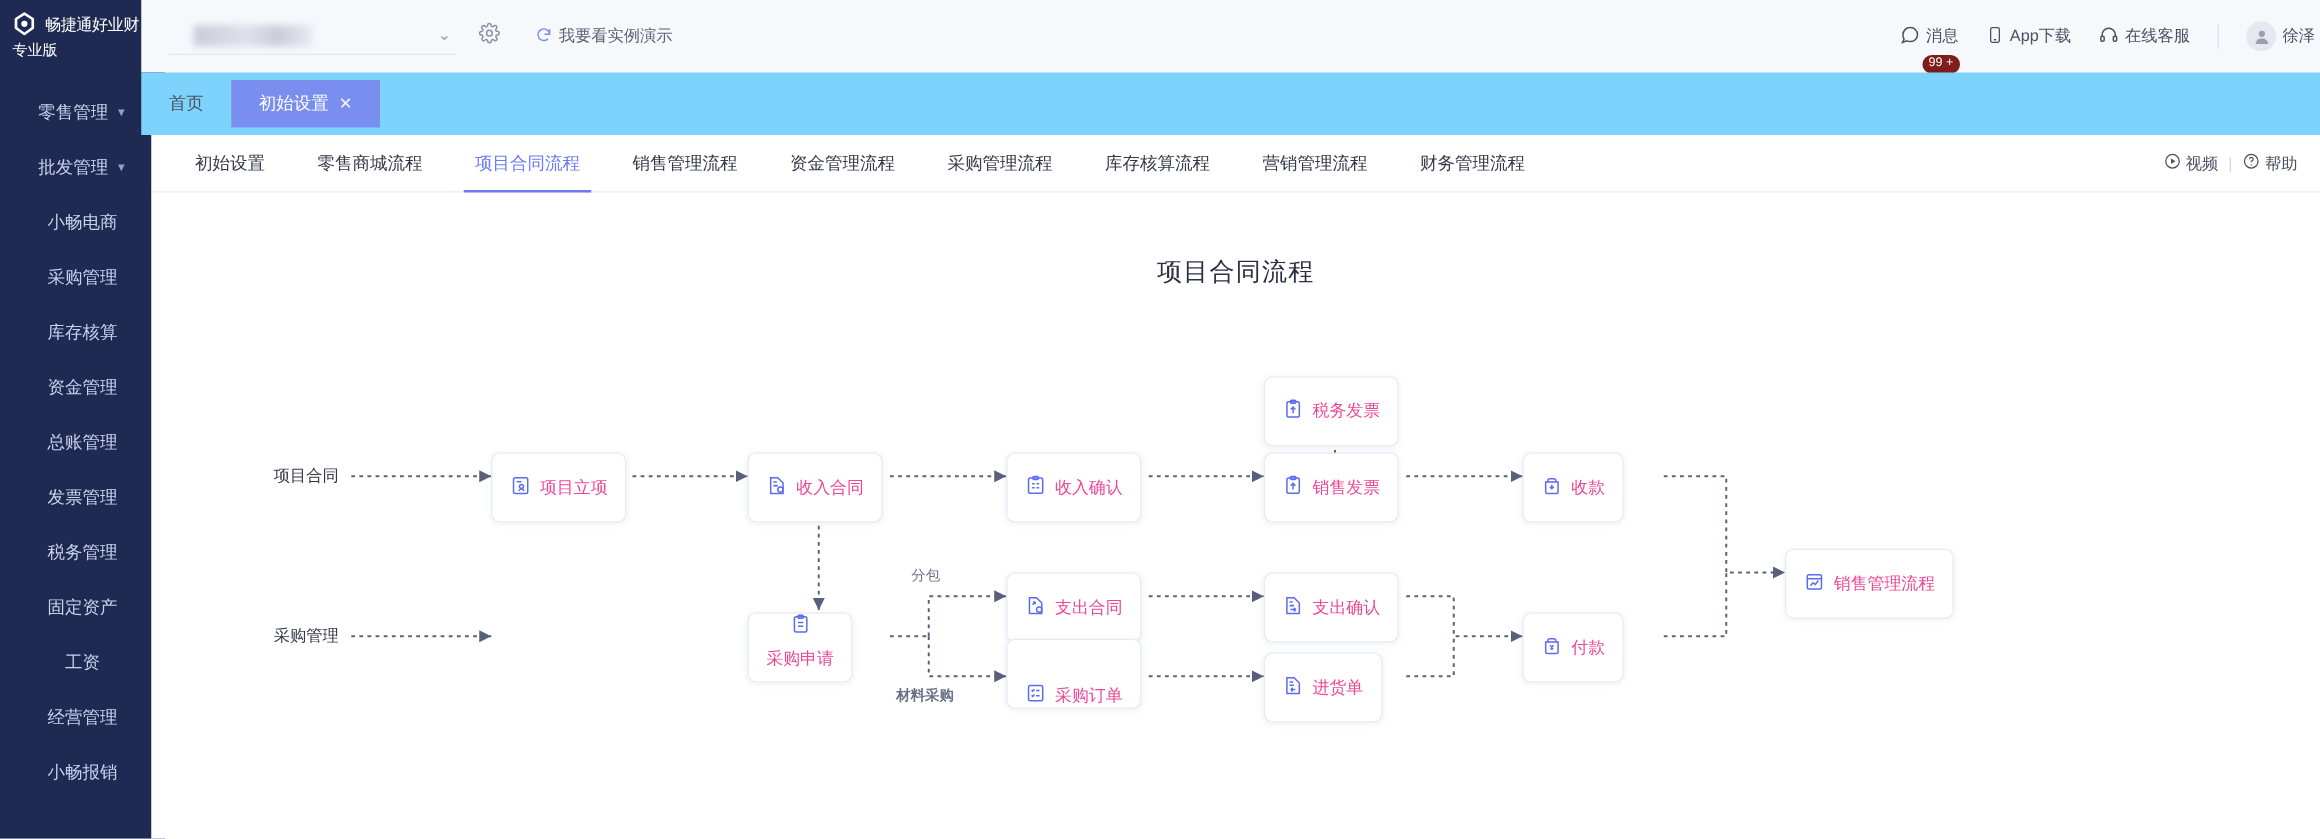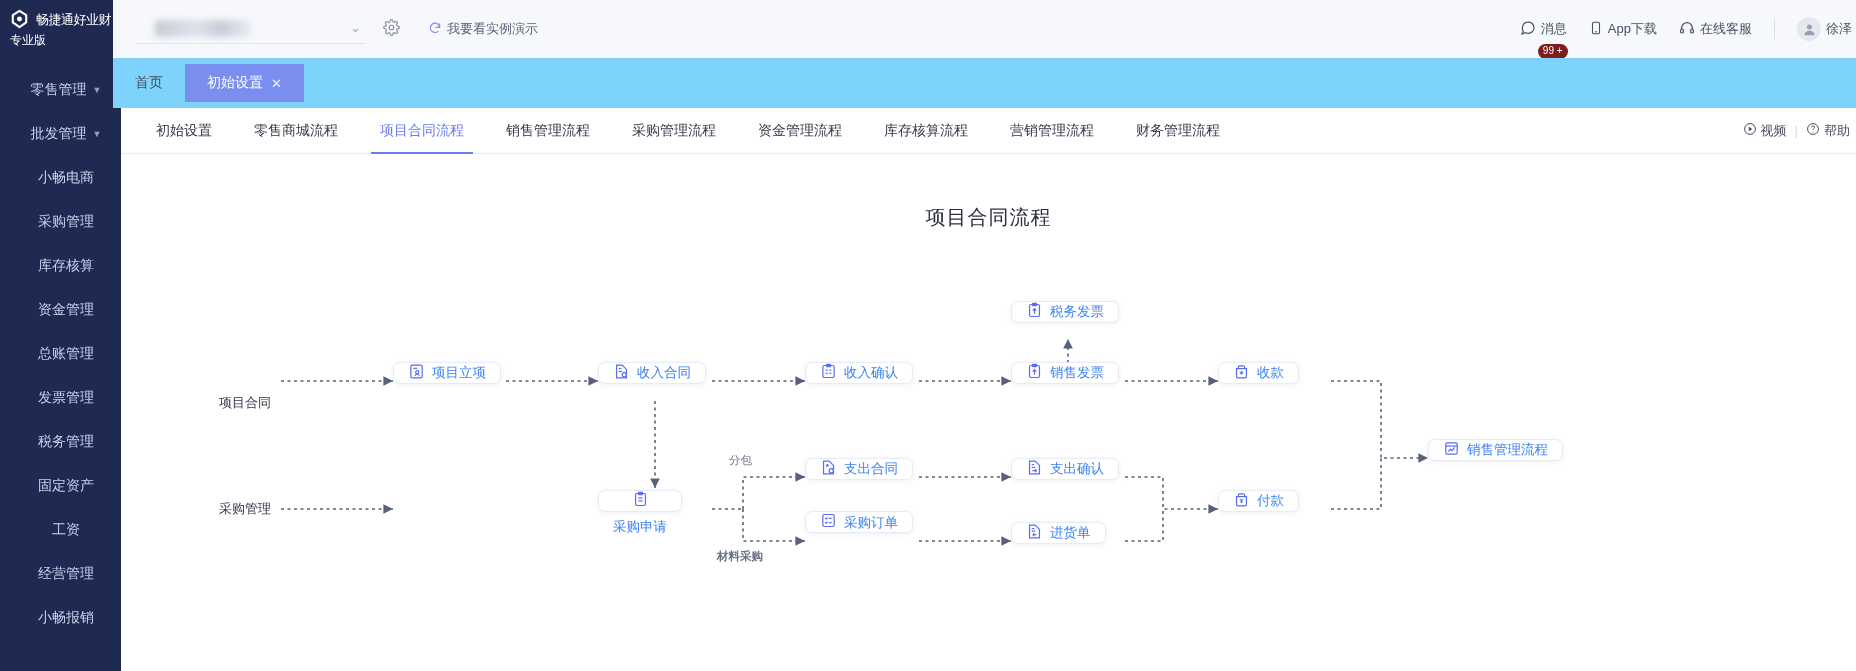--- a/index.html
+++ b/index.html
@@ -95,41 +95,41 @@
     display:flex; align-items:center; cursor:pointer; position:relative;
     white-space:nowrap;
   }
   .stab.active { color:#6a7bf0; }
   .stab.active:after {
     content:""; position:absolute; left: 12px; right: 12px; bottom: 0;
     height: 2px; background:#6a7bf0;
   }
   .subtabs-right {
     margin-left:auto; display:flex; align-items:center; gap:8px;
-    font-size:13px; color:#4a4f63; padding-right: 6px;
+    font-size:13px; color:#4a4f63; padding-right: 18px;
   }
   .srt { display:flex; align-items:center; gap:4px; cursor:pointer; }
   .srt-div { color:#d4d7e0; }
 
   .flow-title {
     text-align:center; font-size: 20px; color:#2b3040; margin-top: 50px;
     letter-spacing: 1px;
   }
 
   .canvas { position: relative; width: 1735px; height: 420px; margin-top: 10px; }
 
   .rowlabel {
     position:absolute; font-size: 13px; color:#333947; white-space:nowrap;
   }
   .node {
-    position:absolute; height: 22px; background:#fff;
+    position:absolute; height: 56px; background:#fff;
     border: 1px solid #e9ebf3; border-radius: 7px;
     box-shadow: 0 1px 5px rgba(90,100,160,.10);
     display:flex; align-items:center; gap: 7px; padding: 0 14px;
-    font-size: 13.5px; color:#3b82f6; white-space:nowrap; cursor:pointer;
+    font-size: 13.5px; color:#ec4899; white-space:nowrap; cursor:pointer;
   }
   .node svg { flex: 0 0 auto; }
   .edge-label {
     position:absolute; font-size: 11.5px; color:#6b7185; white-space:nowrap;
   }
   svg.wires { position:absolute; left:0; top:0; width:1735px; height:420px; overflow:visible; }
 </style>
 </head>
 <body>
 
@@ -274,24 +274,24 @@
       <div class="stab">
           <span>零售商城流程</span>
         </div>
       <div class="stab active">
           <span>项目合同流程</span>
         </div>
       <div class="stab">
           <span>销售管理流程</span>
         </div>
       <div class="stab">
+          <span>资金管理流程</span>
+        </div>
+      <div class="stab">
           <span>采购管理流程</span>
-        </div>
-      <div class="stab">
-          <span>资金管理流程</span>
         </div>
       <div class="stab">
           <span>库存核算流程</span>
         </div>
       <div class="stab">
           <span>营销管理流程</span>
         </div>
       <div class="stab">
           <span>财务管理流程</span>
         </div>
@@ -360,21 +360,21 @@
 
           <line x1="798" y1="300" x2="890" y2="300" marker-end="url(#arr)"></line>
 
           <path d="M1004 236 L1042 236 L1042 268 L1097 268" marker-end="url(#arr)"></path>
           <path d="M1004 300 L1042 300 L1042 268"></path>
 
           <path d="M1210 268 L1260 268 L1260 217"></path>
         </g>
       </svg>
 
-      <div class="rowlabel" style="left:98px; top:131px;margin-top:22px;">项目合同</div>
+      <div class="rowlabel" style="left:98px; top:131px;">项目合同</div>
       <div class="rowlabel" style="left:98px; top:259px;">采购管理</div>
 
       <div class="node" style="left:890px; top:60px;">
         <span>
           <svg width="17" height="17" viewBox="0 0 24 24" fill="none" stroke="#5b6cf0" stroke-width="1.7">
             <rect x="5" y="3.5" width="14" height="17" rx="2"></rect>
             <rect x="9" y="1.8" width="6" height="3.2" rx="1"></rect>
             <path d="M12 16.5V9.5M9.4 12.1L12 9.4l2.6 2.7"></path>
           </svg>
         </span>

